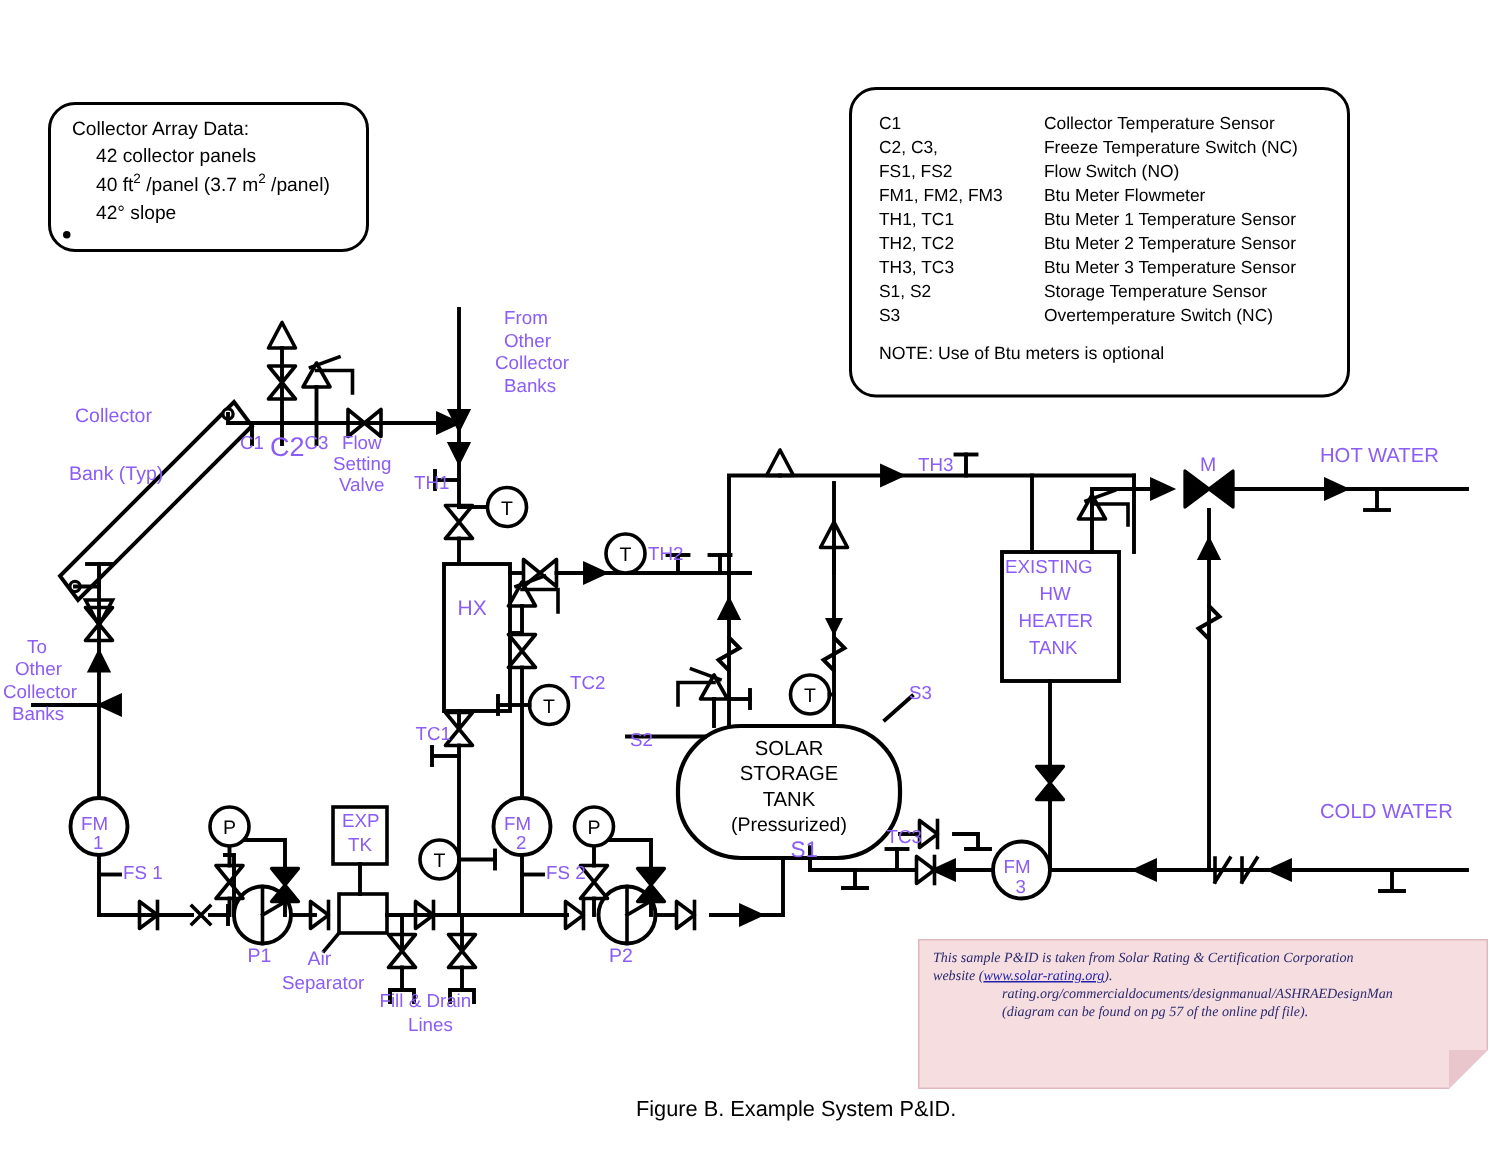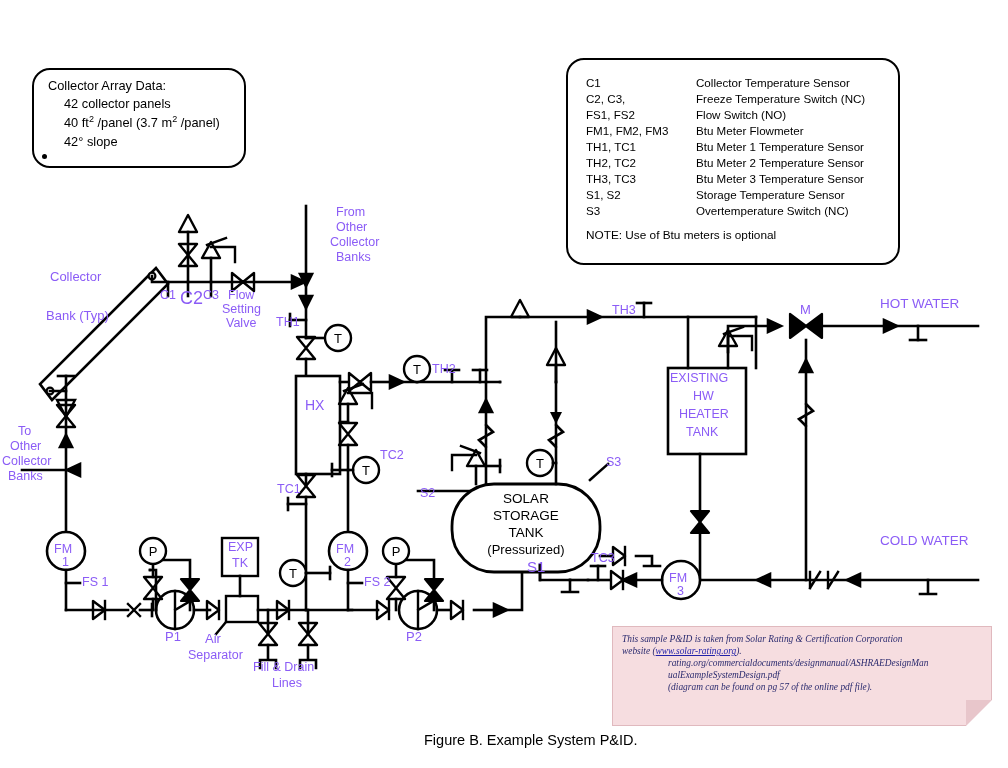--- a/index.html
+++ b/index.html
@@ -558,21 +558,20 @@
 
   <div class="lbl" style="left:800px;top:303px;font-size:13px;">M</div>
   <div class="lbl" style="left:880px;top:296px;font-size:13.5px;">HOT WATER</div>
   <div class="lbl" style="left:880px;top:533px;font-size:13.5px;">COLD WATER</div>
 
   <div id="note">
     <div class="ntext">
       <span>This sample P&amp;ID is taken from Solar Rating &amp; Certification Corporation</span><br>
       <span>website (</span><span class="lnk">www.solar-rating.org</span><span>).</span>
       <span class="indent">rating.org/commercialdocuments/designmanual/ASHRAEDesignMan</span>
-      <span class="indent">ualExampleSystemDesign.pdf</span>
       <span class="indent">(diagram can be found on pg 57 of the online pdf file).</span>
     </div>
     <div class="fold"></div>
   </div>
 
   <div class="cap" style="left:424px;top:732px;">Figure B.  Example System P&amp;ID.</div>
 
 </div>
 
 </body></html>

